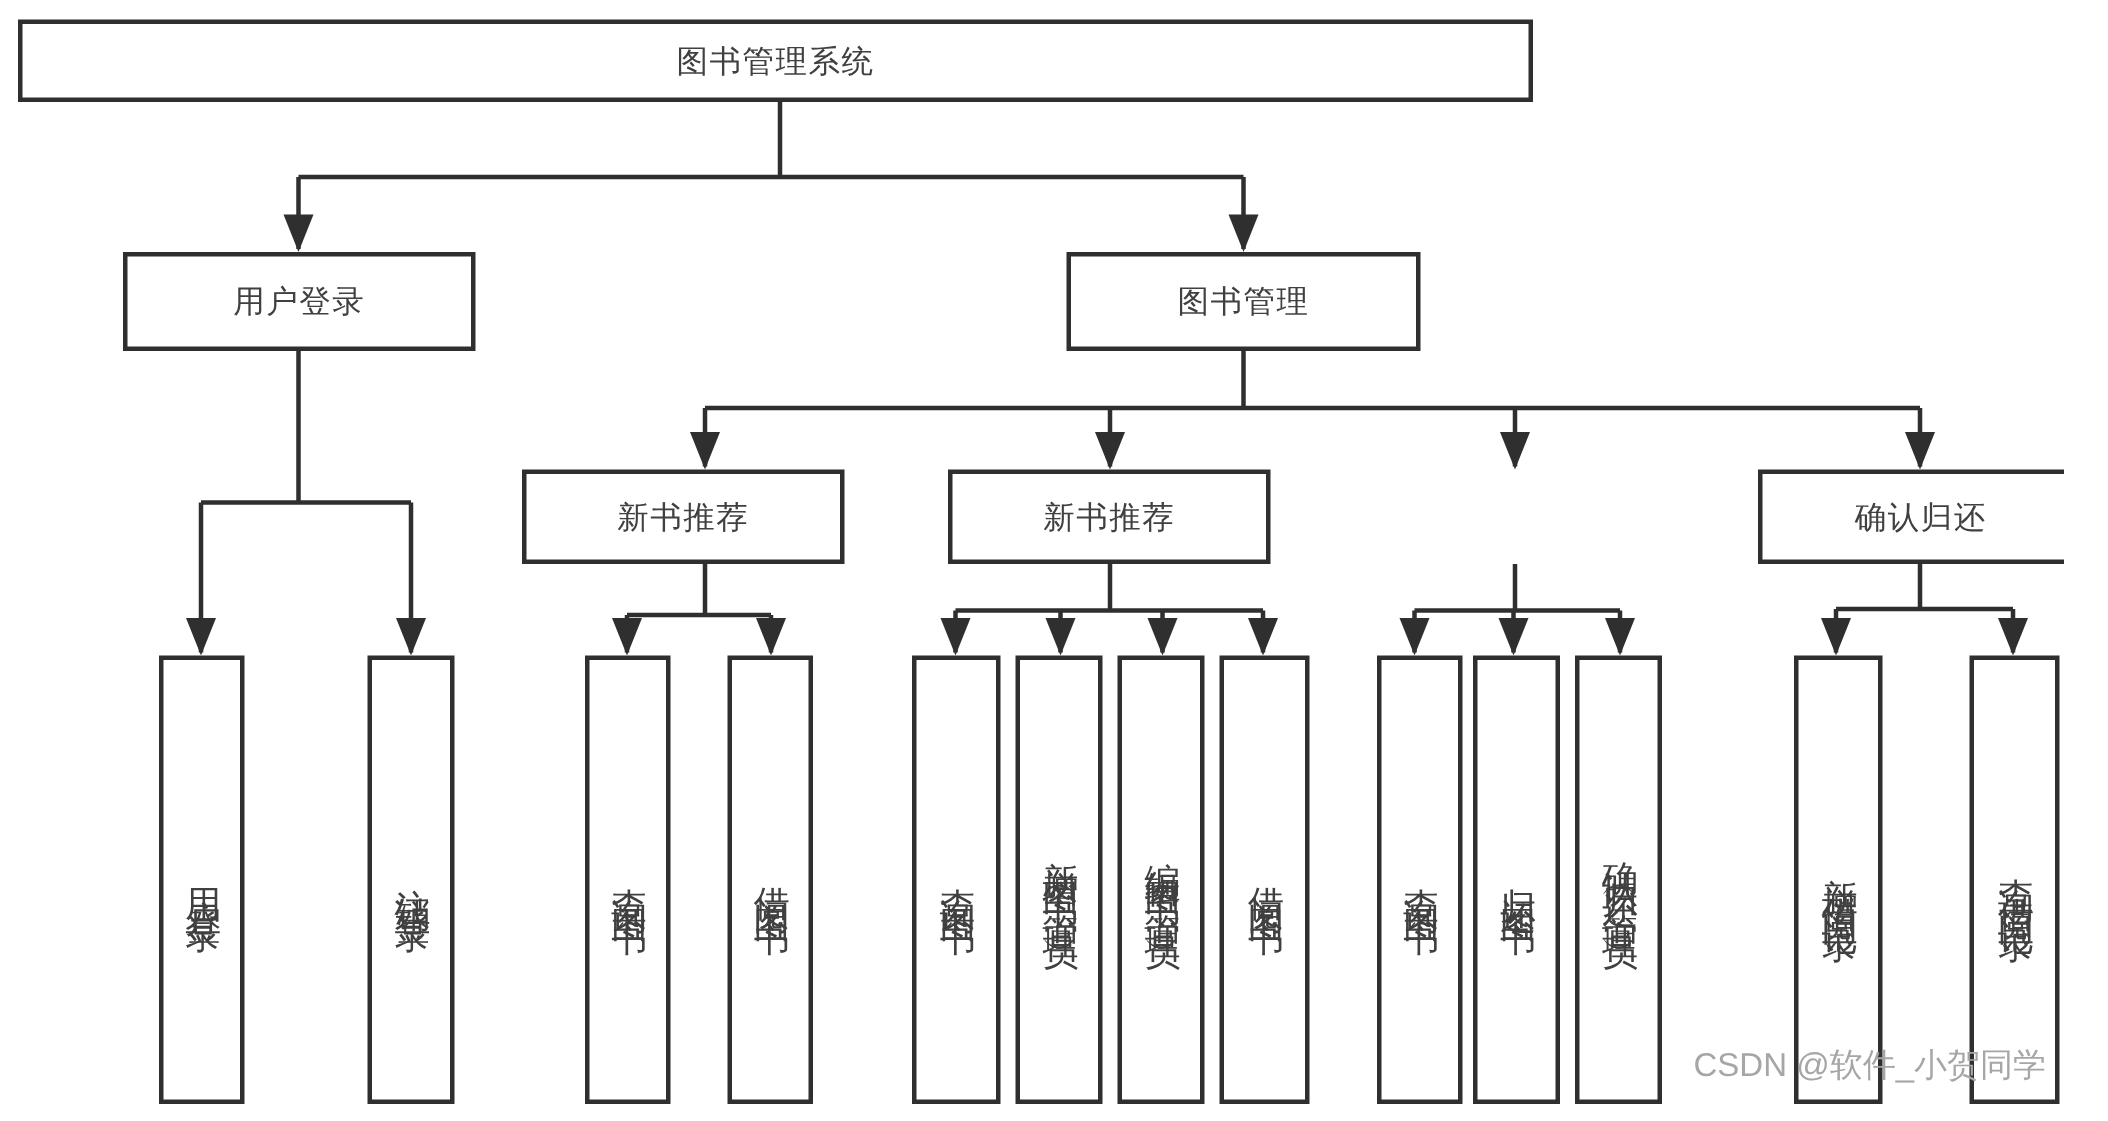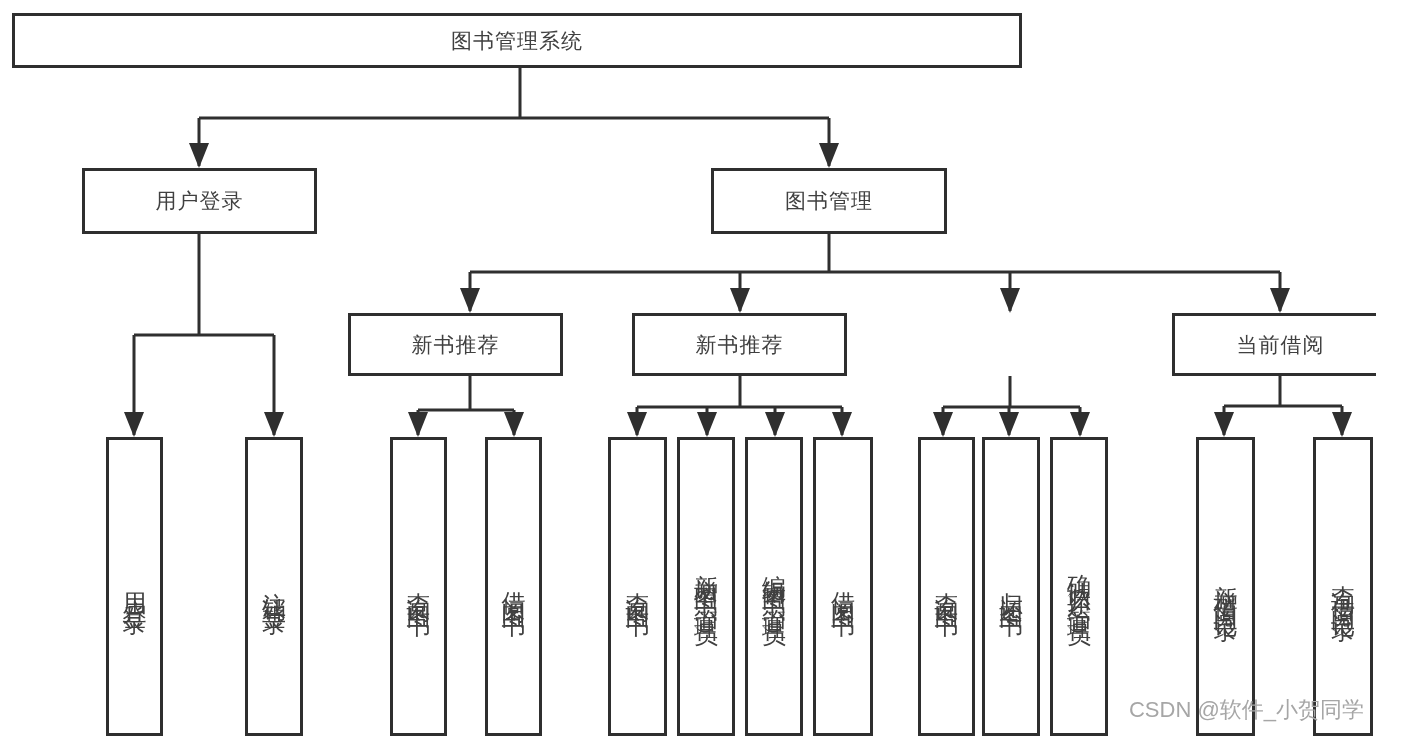--- a/index.html
+++ b/index.html
@@ -140,21 +140,21 @@
     <span class="hlabel">图书管理</span>
   </div>
 
   <div class="box l3" id="node-newbook">
     <span class="hlabel">新书推荐</span>
   </div>
   <div class="box l3" id="node-borrow">
     <span class="hlabel">新书推荐</span>
   </div>
   <div class="box l3" id="node-records">
-    <span class="hlabel">当前借阅</span>
+    <span class="hlabel">确认归还</span>
   </div>
 
   <div class="box leaf" id="leaf-login-1">
     <span class="vlabel">用户登录</span>
   </div>
   <div class="box leaf" id="leaf-login-2">
     <span class="vlabel">注销登录</span>
   </div>
 
   <div class="box leaf" id="leaf-newbook-1">

